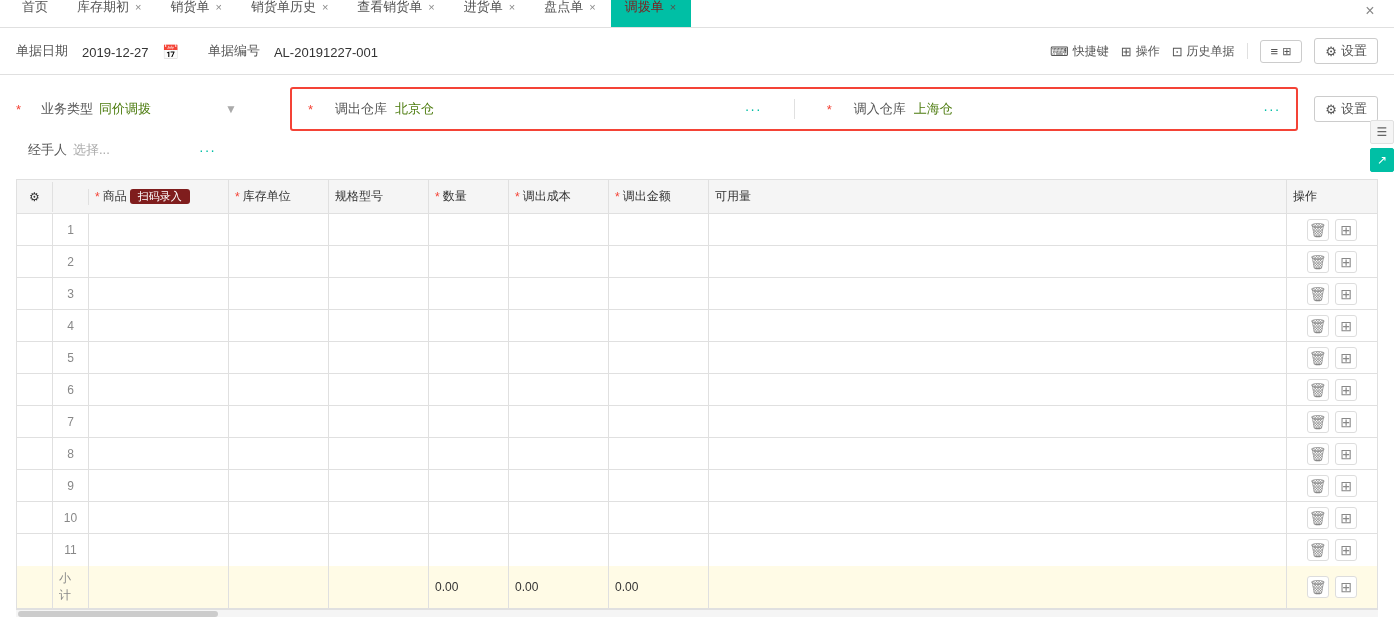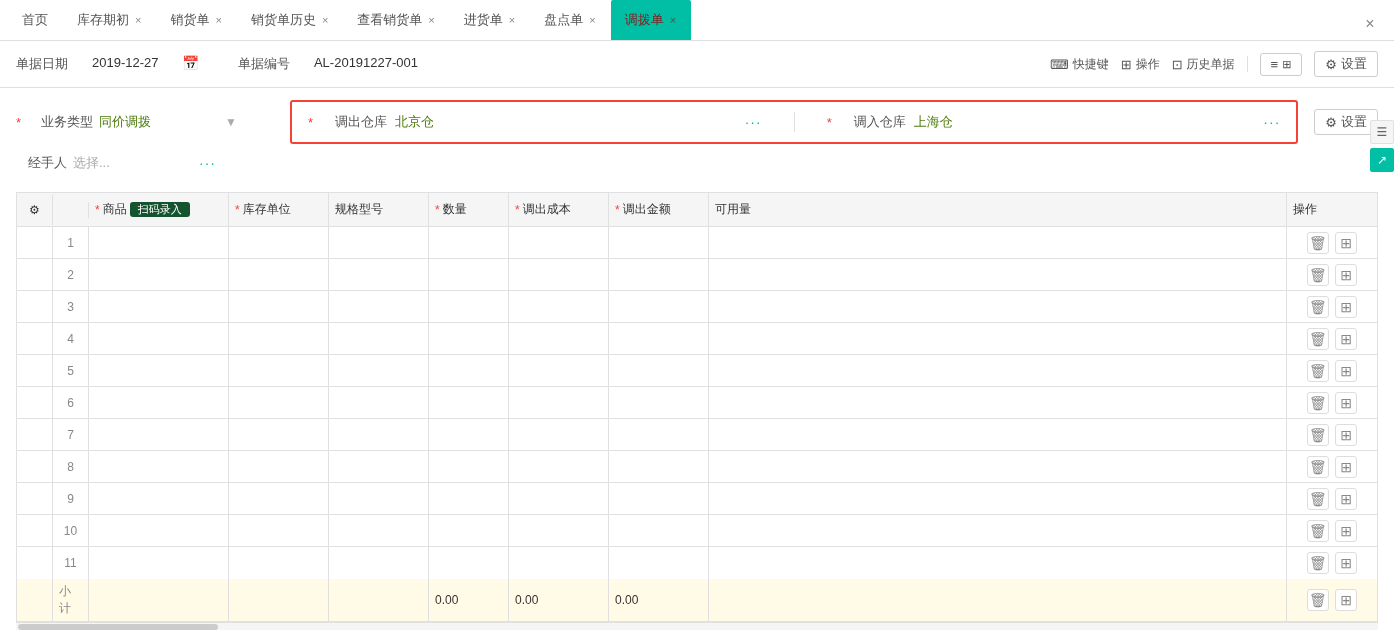--- a/index.html
+++ b/index.html
@@ -4,21 +4,21 @@
   <style>
     * { box-sizing: border-box; margin: 0; padding: 0; }
     body { font-family: "Microsoft YaHei", Arial, sans-serif; font-size: 13px; color: #333; background: #fff; width: 1394px; overflow-x: hidden; }
 
     
     .tab-bar {
       display: flex;
       align-items: flex-end;
       border-bottom: 1px solid #e0e0e0;
       background: #fff;
-      height: 41px;
+      height: 28px;
       padding: 0 8px;
       position: relative;
     }
     .tab-item {
       display: flex;
       align-items: center;
       padding: 0 14px;
       height: 40px;
       cursor: pointer;
       font-size: 13px;
@@ -54,22 +54,22 @@
       display: flex;
       align-items: center;
       padding: 10px 16px;
       border-bottom: 1px solid #e0e0e0;
       background: #fff;
       gap: 24px;
       position: relative;
     }
     .form-header-left {
       display: flex;
-      align-items: flex-start;
-      gap: 24px;
+      align-items: flex-end;
+      gap: 14px;
       flex: 1;
     }
     .form-label { color: #555; font-size: 13px; }
     .form-value { color: #333; font-size: 13px; font-weight: 500; }
     .date-icon { color: #00bfa5; font-size: 14px; cursor: pointer; }
     .form-header-right {
       display: flex;
       align-items: center;
       gap: 12px;
       font-size: 12px;
@@ -179,21 +179,21 @@
     .th-product { width: 140px; }
     .th-unit { width: 100px; }
     .th-spec { width: 100px; }
     .th-qty { width: 80px; }
     .th-cost { width: 100px; }
     .th-amount { width: 100px; }
     .th-avail { flex: 1; }
     .th-op { width: 90px; }
 
     .scan-btn {
-      background: #14532d;
+      background: #7f1d1d;
       color: #fff;
       border: none;
       border-radius: 3px;
       padding: 0 8px;
       font-size: 11px;
       cursor: pointer;
       font-family: inherit;
     }
 
     .table-row {

